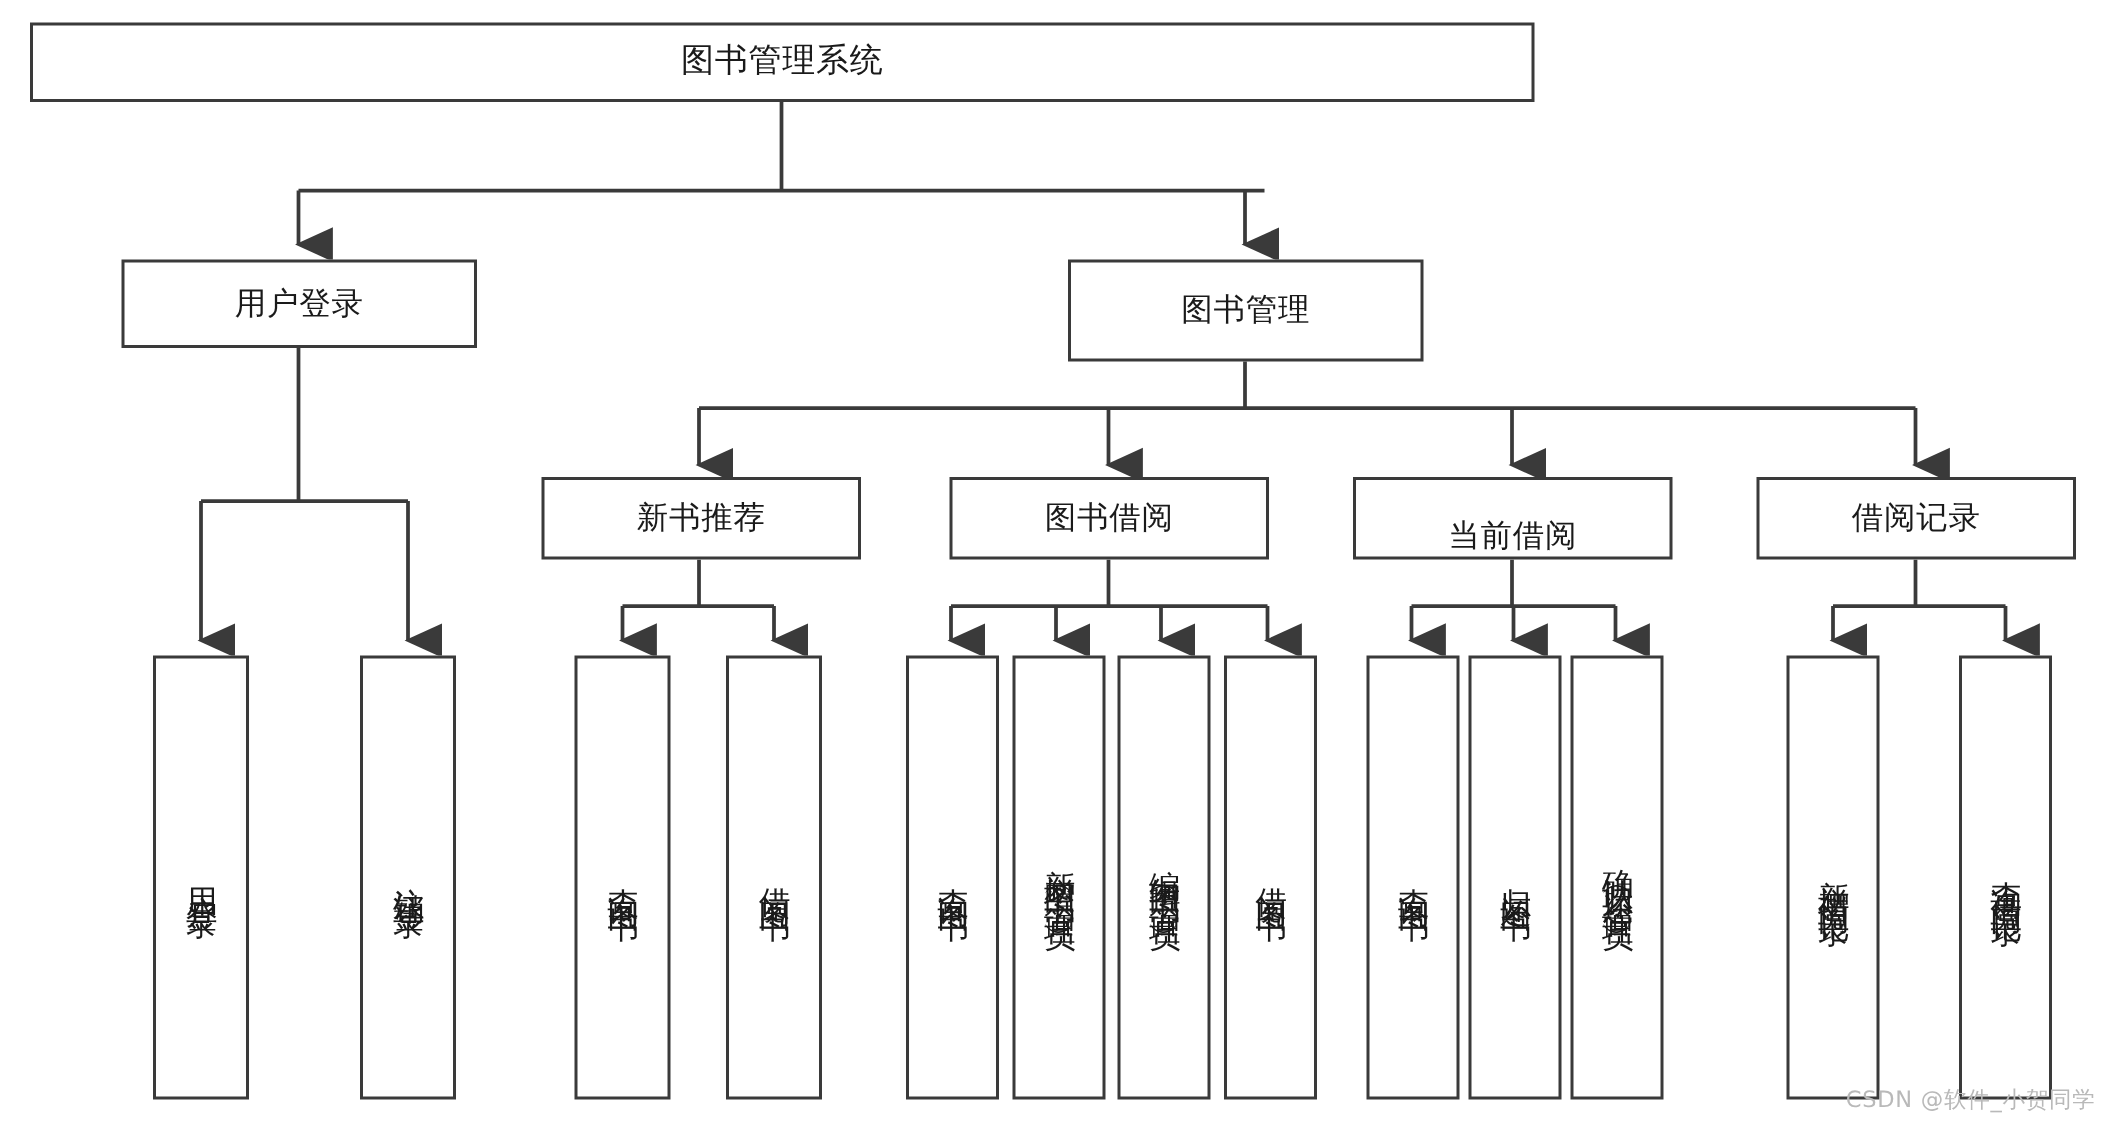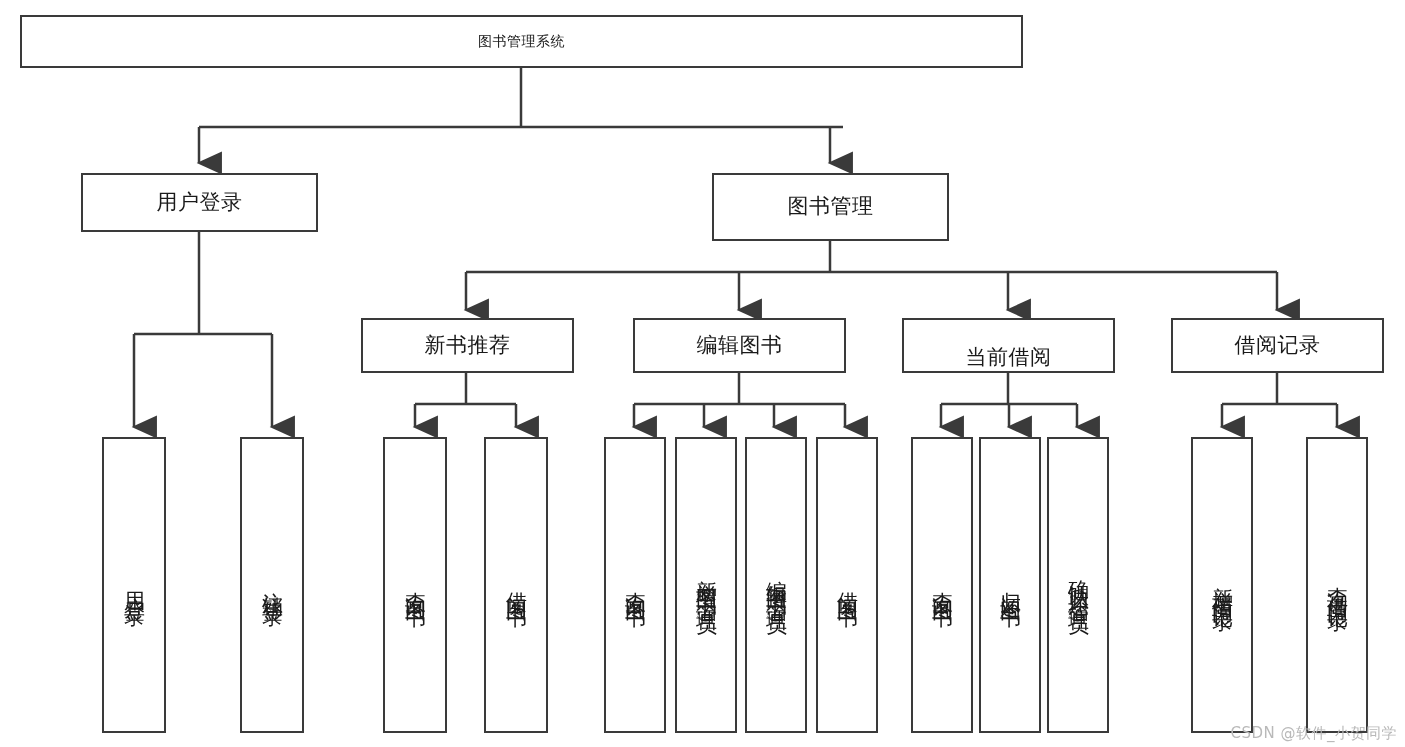--- a/index.html
+++ b/index.html
@@ -36,21 +36,21 @@
     line-height: 1.22;
     text-align: center;
     white-space: nowrap;
   }
   
   .node.h .node-label {
     font-size: 21px;
     letter-spacing: 0.5px;
   }
   .node.root .node-label {
-    font-size: 14px;
+    font-size: 22px;
   }
   
   .node.v {
     align-items: center;
     justify-content: center;
   }
   .node.v .node-label {
     writing-mode: vertical-rl;
     text-orientation: upright;
     font-size: 21px;
@@ -142,21 +142,21 @@
     <span class="node-label">用户登录</span>
   </div>
   <div class="node h" style="left:712px; top:173px; width:237px; height:68px;">
     <span class="node-label">图书管理</span>
   </div>
 
   <div class="node h" style="left:361px; top:318px; width:213px; height:55px;justify-content:center;">
     <span class="node-label">新书推荐</span>
   </div>
   <div class="node h" style="left:633px; top:318px; width:213px; height:55px;">
-    <span class="node-label">编辑图书</span>
+    <span class="node-label">图书借阅</span>
   </div>
   <div class="node h" style="left:902px; top:318px; width:213px; height:55px;align-items:flex-end;">
     <span class="node-label">当前借阅</span>
   </div>
   <div class="node h" style="left:1171px; top:318px; width:213px; height:55px;">
     <span class="node-label">借阅记录</span>
   </div>
 
   <div class="node v" style="left:102px; top:437px; width:64px; height:296px;">
     <span class="node-label">用户登录</span>

